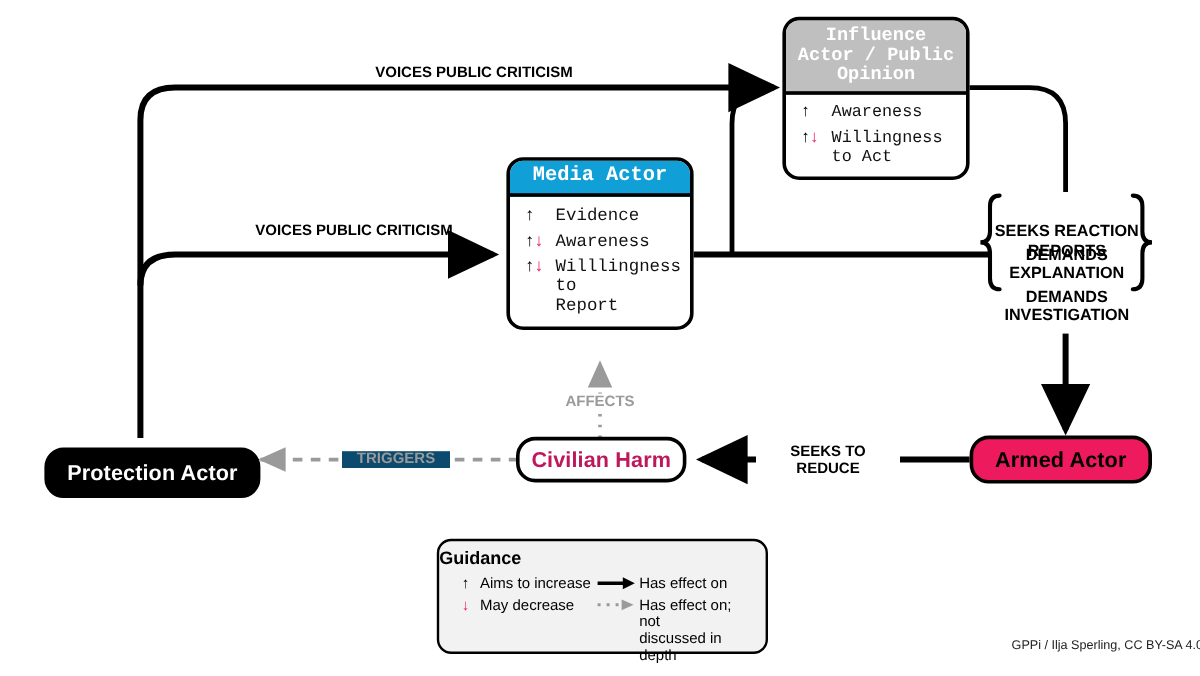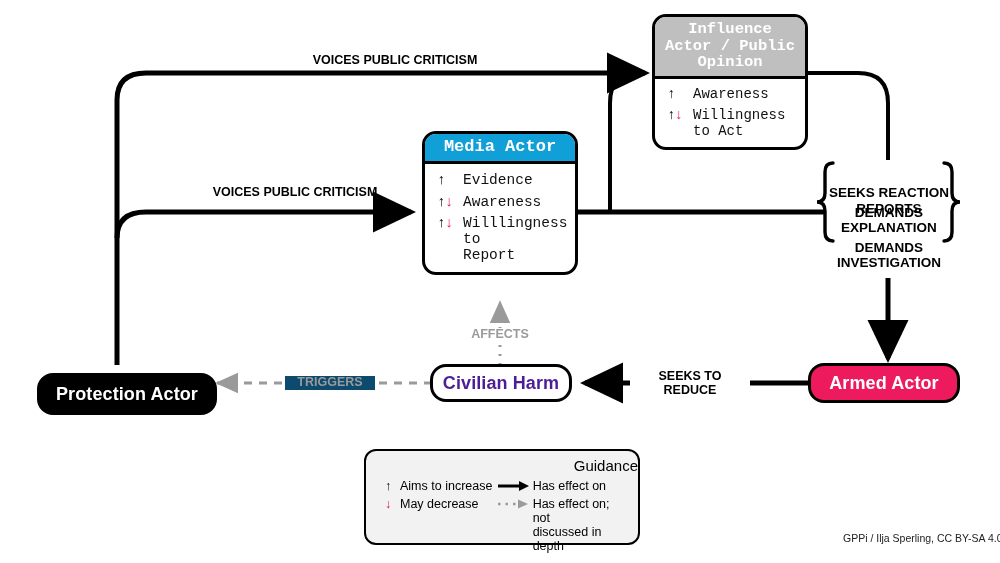--- a/index.html
+++ b/index.html
@@ -42,25 +42,25 @@
     font-weight: bold;
     letter-spacing: .1px;
   }
   .pill-black {
     background: #000000;
     color: #ffffff;
     margin-top: 11px;
   }
   .pill-pink {
     background: #ED1A5E;
-    color: #ffffff;
+    color: #000000;
   }
   .pill-white {
     background: #ffffff;
-    color: #4c1d95;
+    color: #be185d;
   }
 
   
   .card {
     border: 3px solid #000;
     border-radius: 14px;
     background: #ffffff;
     overflow: hidden;
     font-family: Liberation Mono, monospace;
   }
@@ -110,22 +110,22 @@
   
   #legend {
     position: absolute;
     box-sizing: border-box;
     background: #F2F2F2;
     border: 2px solid #000;
     border-radius: 12px;
     z-index: 5;
   }
   #legend-title {
-    text-align: right;
-    font-weight: normal;
+    text-align: left;
+    font-weight: bold;
     font-size: 15px;
     margin: 6px 0 5px;
   }
   .legend-cols {
     display: flex;
     padding: 0 12px 8px;
   }
   .legend-col { }
   .legend-col.left { width: 128px; }
   .legend-row {

